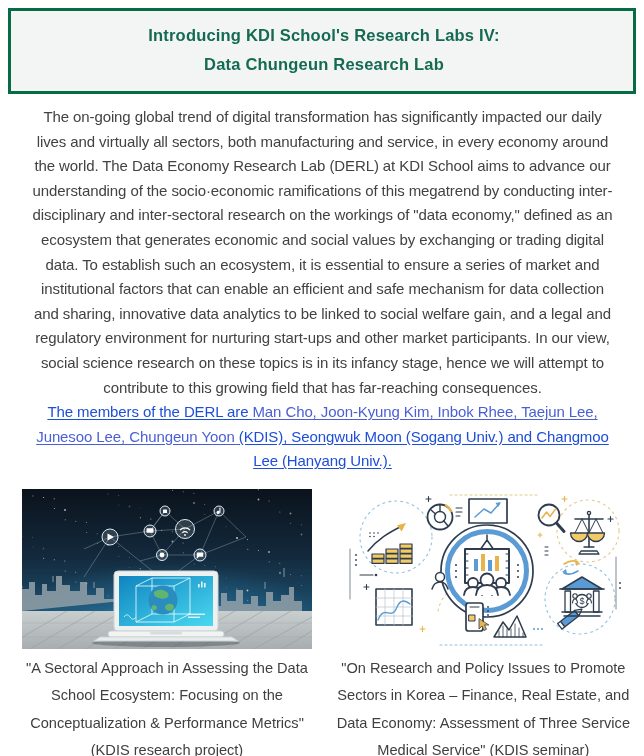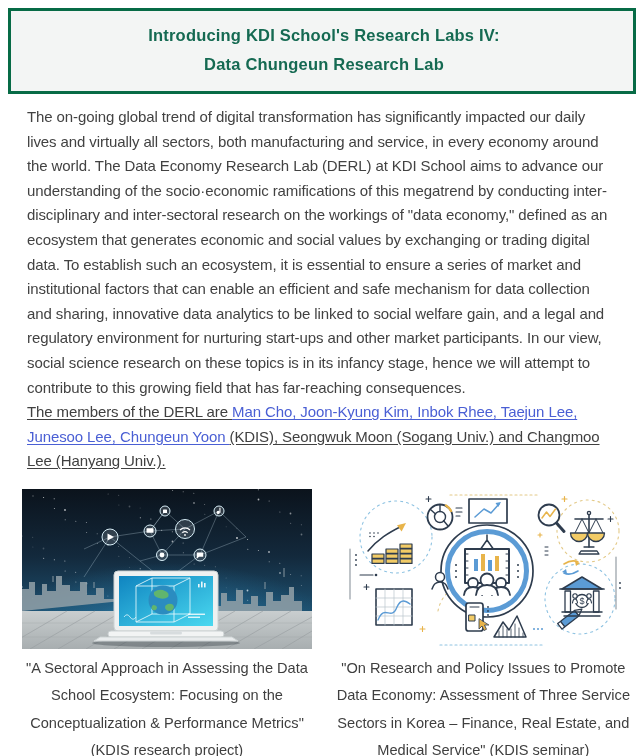--- a/index.html
+++ b/index.html
@@ -13,28 +13,28 @@
     margin: 8px 8px 0 8px;
     border: 3px solid #076b46;
     background: #f3f5f4;
     text-align: center;
     padding: 10px 0 12px 4px;
   }
   .header-line {
     color: #156a52; font-weight: bold; font-size: 16.5px;
     line-height: 29px; letter-spacing: 0.2px;
   }
-  .content { padding: 11px 26px 0 27px; }
+  .content { padding: 11px 26px 0 27px; text-align: center; }
   .paragraph {
     font-size: 15px; line-height: 24.6px; color: #424242;
     letter-spacing: -0.1px;
   }
   .members { font-size: 15px; line-height: 24.6px; letter-spacing: -0.1px; }
   .members span { text-decoration: underline; text-underline-offset: 2px; }
-  .members .dark { color: #404040; }
+  .members .dark { color: #1d4ed8; }
   .members .link { color: #4a5fd4; cursor: pointer; }
   .figures {
     display: flex; justify-content: space-between;
     align-items: flex-start; padding: 15px 14px 0 22px;
   }
   .figure { display: flex; flex-direction: column; align-items: center; }
   .figure svg { display: block; }
   .fig-right-img { margin-top: 2px; }
   .caption {
     margin-top: 6px; font-size: 14.6px; line-height: 27.5px;
@@ -418,18 +418,18 @@
         <path d="M196 44 h4 M198 42 v4" stroke="#e8b44a" stroke-width="1.1"></path>
         <path d="M78 138 h5 M80.5 135.5 v5" stroke="#e8b44a" stroke-width="1.1"></path>
         <g fill="#2e3c4e" stroke="none">
             <circle cx="278" cy="92" r="0.9"></circle>
             <circle cx="278" cy="97" r="0.9"></circle>
           </g>
       </g>
     </svg>
     <div class="caption">
       <div>"On Research and Policy Issues to Promote</div>
+      <div>Sectors in Korea – Finance, Real Estate, and</div>
       <div>Data Economy: Assessment of Three Service</div>
-      <div>Sectors in Korea – Finance, Real Estate, and</div>
       <div>Medical Service" (KDIS seminar)</div>
     </div>
   </div>
 </div>
 
 </body></html>

